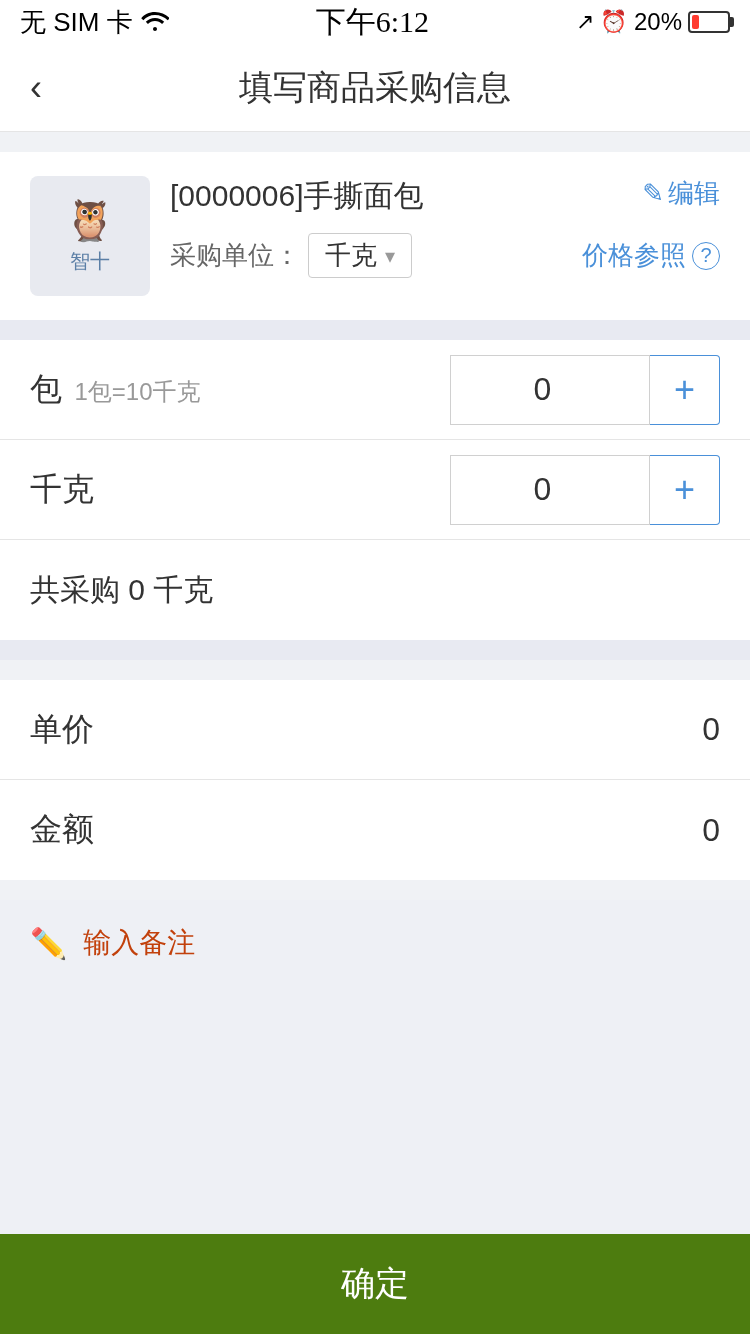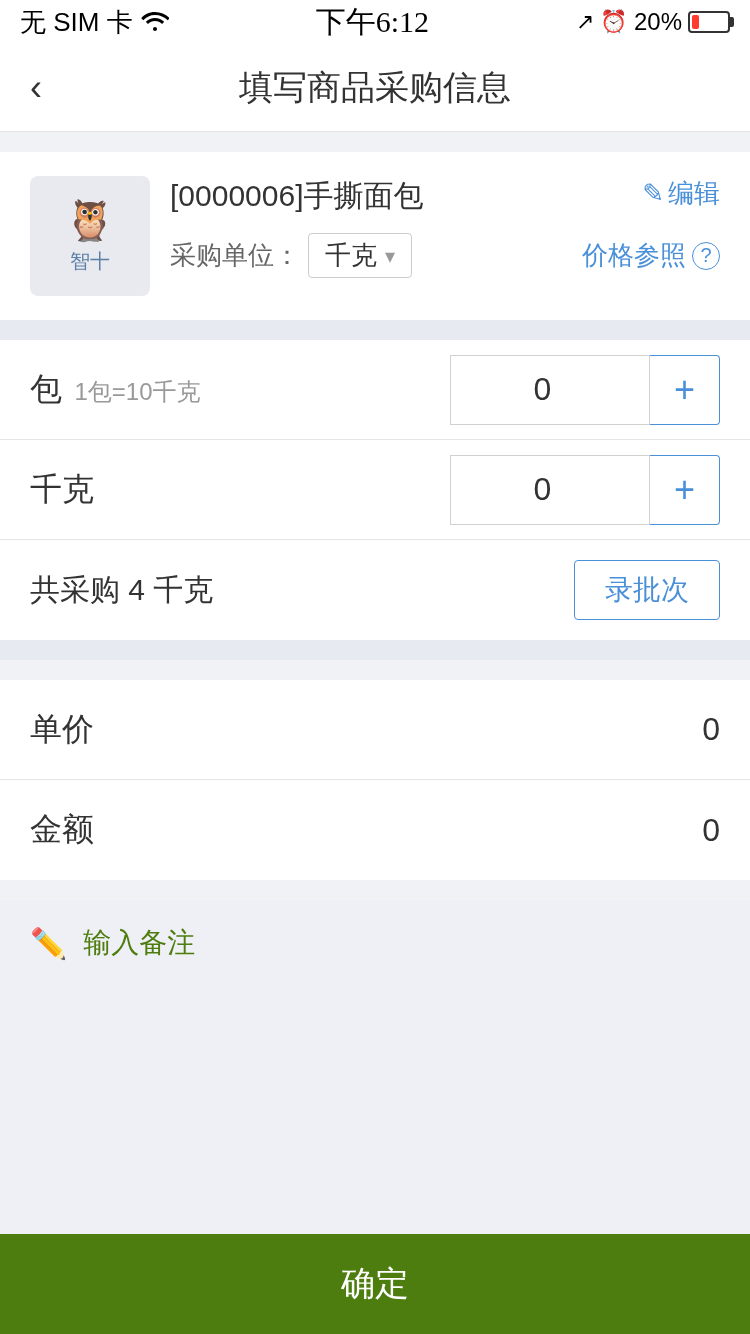--- a/index.html
+++ b/index.html
@@ -302,21 +302,21 @@
       background: #eef0f5;
       margin-top: 20px;
       padding: 24px 30px;
       display: flex;
       align-items: center;
       gap: 16px;
       min-height: 80px;
     }
     .remark-placeholder {
       font-size: 28px;
-      color: #4d7c0f;
+      color: #c2410c;
     }
     .pencil-icon {
       color: #aaa;
       font-size: 30px;
     }
 
     
     .bottom-area {
       position: fixed;
       bottom: 0;
@@ -424,22 +424,21 @@
       <span class="input-label-main">千克</span>
     </div>
     <div class="input-control">
       <input class="qty-input" type="number" value="0" style="">
       <div class="qty-plus">+</div>
     </div>
   </div>
 </div>
 
 <div class="summary-row">
-  <span class="summary-text">共采购 4 千克</span>
-  <div class="batch-btn">录批次</div>
+  <span class="summary-text">共采购 0 千克</span>
 </div>
 
 <div class="section-divider"></div>
 
 <div class="price-section">
   <div class="price-row">
     <span class="price-row-label">单价</span>
     <span class="price-row-value">0</span>
   </div>
   <div class="price-row">

